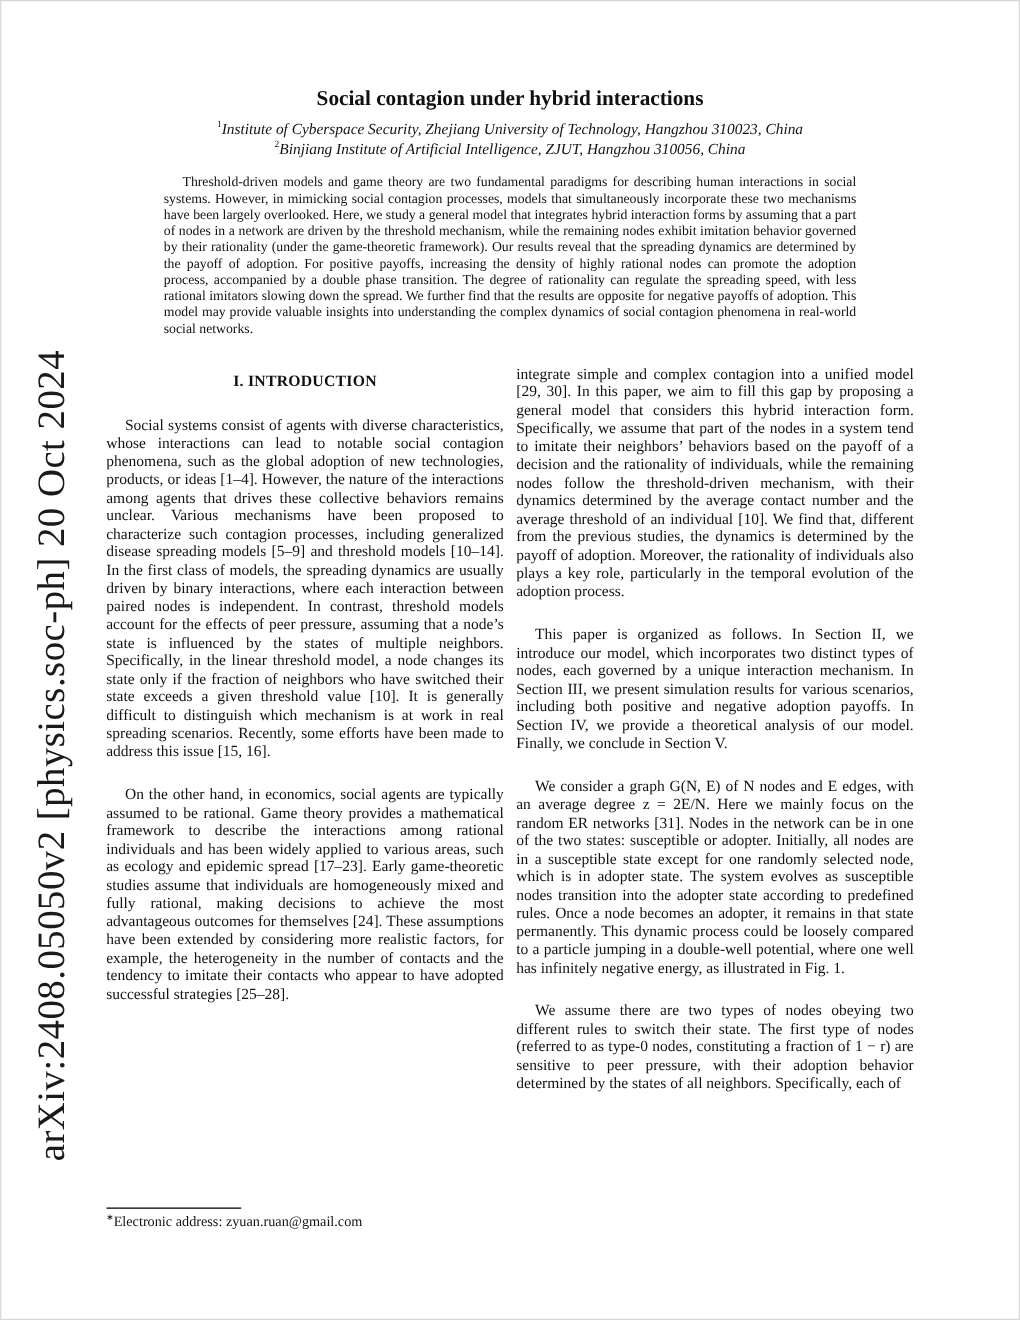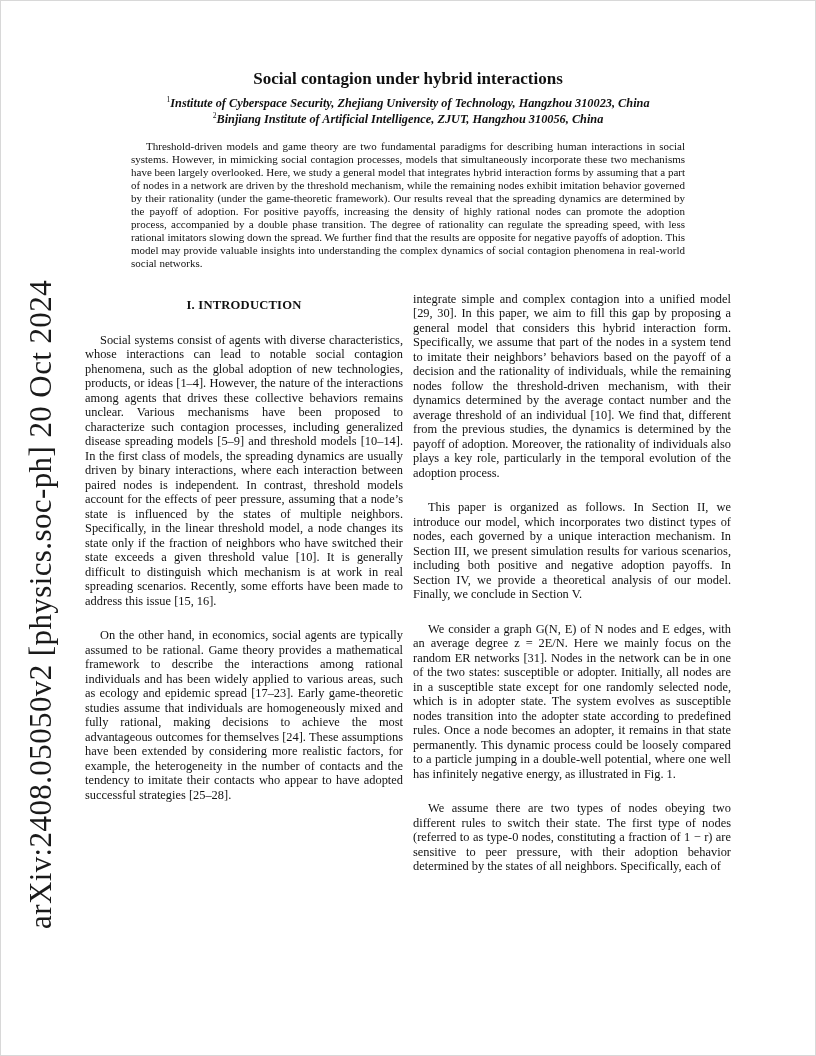--- a/index.html
+++ b/index.html
@@ -47,21 +47,21 @@
   sup {
     font-size: 0.62em;
     vertical-align: super;
     line-height: 0;
   }
   .affils {
     margin-top: 7px;
     font-size: 12.3px;
     line-height: 1.27;
   }
-  .affil-text { font-style: italic; font-weight: bold; }
+  .affil-text { font-style: italic; }
   .abstract {
     margin: 13px 130px 0 130px;
     text-align: justify;
     font-size: 11px;
     line-height: 1.18;
     text-indent: 15px;
   }
   .columns {
     display: flex;
     gap: 10px;
@@ -130,20 +130,24 @@
     <p class="abstract">Threshold-driven models and game theory are two fundamental paradigms for describing human interactions in social systems. However, in mimicking social contagion processes, models that simultaneously incorporate these two mechanisms have been largely overlooked. Here, we study a general model that integrates hybrid interaction forms by assuming that a part of nodes in a network are driven by the threshold mechanism, while the remaining nodes exhibit imitation behavior governed by their rationality (under the game-theoretic framework). Our results reveal that the spreading dynamics are determined by the payoff of adoption. For positive payoffs, increasing the density of highly rational nodes can promote the adoption process, accompanied by a double phase transition. The degree of rationality can regulate the spreading speed, with less rational imitators slowing down the spread. We further find that the results are opposite for negative payoffs of adoption. This model may provide valuable insights into understanding the complex dynamics of social contagion phenomena in real-world social networks.</p>
   </header>
 
   <div class="columns">
 
     <div class="col">
       <h2 class="sec">I. INTRODUCTION</h2>
       <p class="para indent">Social systems consist of agents with diverse characteristics, whose interactions can lead to notable social contagion phenomena, such as the global adoption of new technologies, products, or ideas [1–4]. However, the nature of the interactions among agents that drives these collective behaviors remains unclear. Various mechanisms have been proposed to characterize such contagion processes, including generalized disease spreading models [5–9] and threshold models [10–14]. In the first class of models, the spreading dynamics are usually driven by binary interactions, where each interaction between paired nodes is independent. In contrast, threshold models account for the effects of peer pressure, assuming that a node’s state is influenced by the states of multiple neighbors. Specifically, in the linear threshold model, a node changes its state only if the fraction of neighbors who have switched their state exceeds a given threshold value [10]. It is generally difficult to distinguish which mechanism is at work in real spreading scenarios. Recently, some efforts have been made to address this issue [15, 16].</p>
       <p class="para indent">On the other hand, in economics, social agents are typically assumed to be rational. Game theory provides a mathematical framework to describe the interactions among rational individuals and has been widely applied to various areas, such as ecology and epidemic spread [17–23]. Early game-theoretic studies assume that individuals are homogeneously mixed and fully rational, making decisions to achieve the most advantageous outcomes for themselves [24]. These assumptions have been extended by considering more realistic factors, for example, the heterogeneity in the number of contacts and the tendency to imitate their contacts who appear to have adopted successful strategies [25–28].</p>
 
+      <div class="footnote">
+        <div class="fn-rule"></div>
+        <p class="fn-text"><sup>∗</sup><span>Electronic address: zyuan.ruan@gmail.com</span></p>
+      </div>
     </div>
 
     <div class="col">
       <p class="para">integrate simple and complex contagion into a unified model [29, 30]. In this paper, we aim to fill this gap by proposing a general model that considers this hybrid interaction form. Specifically, we assume that part of the nodes in a system tend to imitate their neighbors’ behaviors based on the payoff of a decision and the rationality of individuals, while the remaining nodes follow the threshold-driven mechanism, with their dynamics determined by the average contact number and the average threshold of an individual [10]. We find that, different from the previous studies, the dynamics is determined by the payoff of adoption. Moreover, the rationality of individuals also plays a key role, particularly in the temporal evolution of the adoption process.</p>
       <p class="para indent">This paper is organized as follows. In Section II, we introduce our model, which incorporates two distinct types of nodes, each governed by a unique interaction mechanism. In Section III, we present simulation results for various scenarios, including both positive and negative adoption payoffs. In Section IV, we provide a theoretical analysis of our model. Finally, we conclude in Section V.</p>
       <p class="para indent">We consider a graph G(N, E) of N nodes and E edges, with an average degree z = 2E/N. Here we mainly focus on the random ER networks [31]. Nodes in the network can be in one of the two states: susceptible or adopter. Initially, all nodes are in a susceptible state except for one randomly selected node, which is in adopter state. The system evolves as susceptible nodes transition into the adopter state according to predefined rules. Once a node becomes an adopter, it remains in that state permanently. This dynamic process could be loosely compared to a particle jumping in a double-well potential, where one well has infinitely negative energy, as illustrated in Fig. 1.</p>
       <p class="para indent">We assume there are two types of nodes obeying two different rules to switch their state. The first type of nodes (referred to as type-0 nodes, constituting a fraction of 1 − r) are sensitive to peer pressure, with their adoption behavior determined by the states of all neighbors. Specifically, each of</p>
     </div>
 
   </div>

